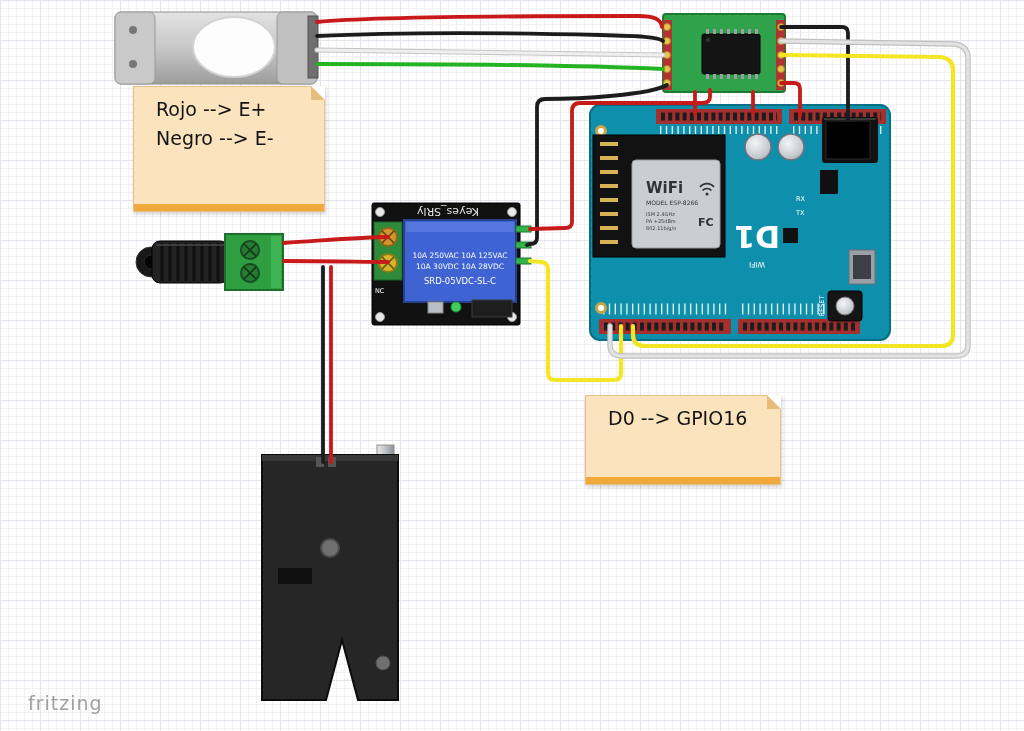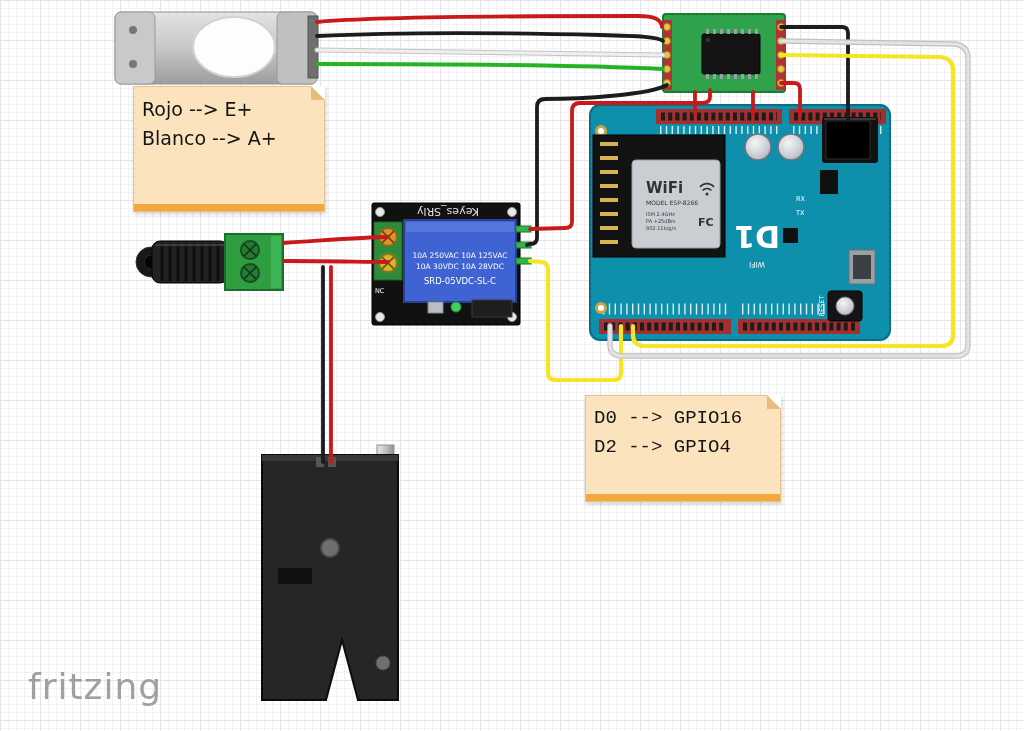--- a/index.html
+++ b/index.html
@@ -12,29 +12,29 @@
       linear-gradient(#f2f2f6 1px, transparent 1px),
       linear-gradient(90deg, #f2f2f6 1px, transparent 1px);
     background-size:40px 40px,40px 40px,8px 8px,8px 8px;
     font-family:"DejaVu Sans",sans-serif;
   }
   svg{position:absolute;left:0;top:0;z-index:1;}
   svg text{font-family:"DejaVu Sans",sans-serif;}
   .note{
     position:absolute;z-index:2;background:#fbe3bd;border:1px solid #e7c189;
     box-shadow:1px 2px 4px rgba(0,0,0,.18);
-    padding:8px 12px 12px 8px;font-size:19px;line-height:29px;color:#141414;
+    padding:8px 12px 12px 22px;font-size:19px;line-height:29px;color:#141414;
     box-sizing:border-box;
   }
   .note-bar{position:absolute;left:0;right:0;bottom:0;height:7px;background:#f2a93b;}
   .note-fold{position:absolute;top:-1px;right:-1px;width:0;height:0;
     border-top:14px solid #ffffff;border-left:14px solid #e8bd7c;}
   .watermark{
-    position:absolute;z-index:2;left:28px;top:666px;
-    font-size:36px;color:#a0a0a0;letter-spacing:1px;font-weight:500;
+    position:absolute;z-index:2;left:28px;top:692px;
+    font-size:19px;color:#a0a0a0;letter-spacing:1px;font-weight:500;
   }
 </style>
 </head>
 <body>
 
 <div class="canvas">
 
 <svg width="1024" height="731" viewBox="0 0 1024 731">
   <defs>
     <linearGradient id="g-steel" x1="0" y1="0" x2="0" y2="1">
@@ -261,27 +261,26 @@
     <path d="M284,243 C330,240 365,237 388,237" stroke="#c81a1a" stroke-width="3.8"></path>
     <path d="M284,261 C330,261 365,262 388,262" stroke="#c81a1a" stroke-width="3.8"></path>
 
     <path d="M323,267 L323,462" stroke="#1c1c1c" stroke-width="3.8"></path>
     <path d="M331,267 L331,462" stroke="#c81a1a" stroke-width="3.8"></path>
   </g>
 </svg>
 
 <div class="note" style="left:133px;top:86px;width:192px;height:126px;">
   <div>Rojo --&gt; E+</div>
-  <div>Blanco --&gt; A+</div>
+  <div>Negro --&gt; E-</div>
   <div class="note-bar"></div>
   <div class="note-fold"></div>
 </div>
 
-<div class="note" style="left:585px;top:395px;width:196px;height:107px;font-family:Liberation Mono, monospace;">
+<div class="note" style="left:585px;top:395px;width:196px;height:90px;">
   <div>D0 --&gt; GPIO16</div>
-  <div>D2 --&gt; GPIO4</div>
   <div class="note-bar"></div>
   <div class="note-fold"></div>
 </div>
 
 <div class="watermark">fritzing</div>
 
 </div>
 
 </body></html>

